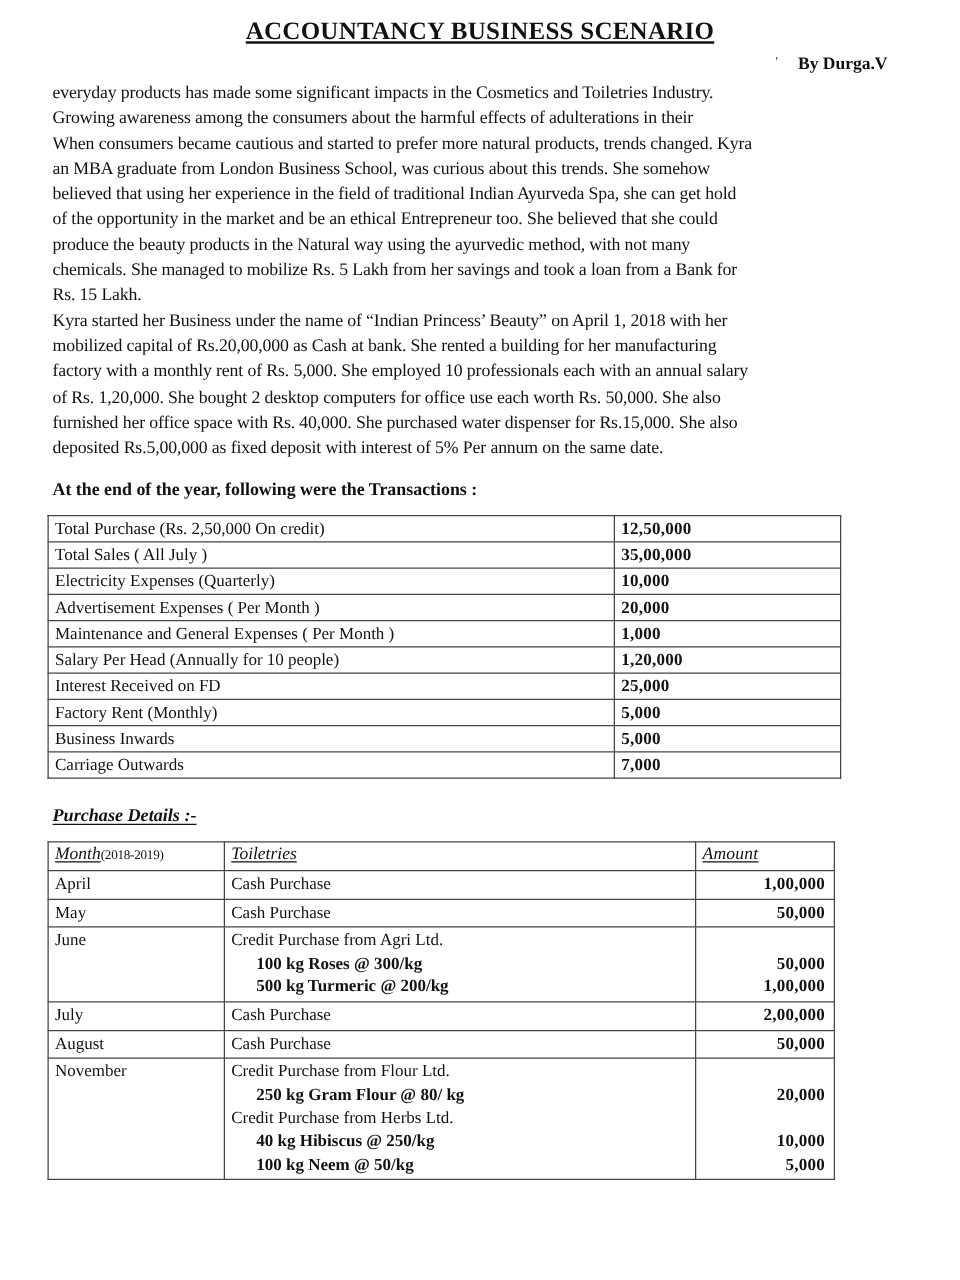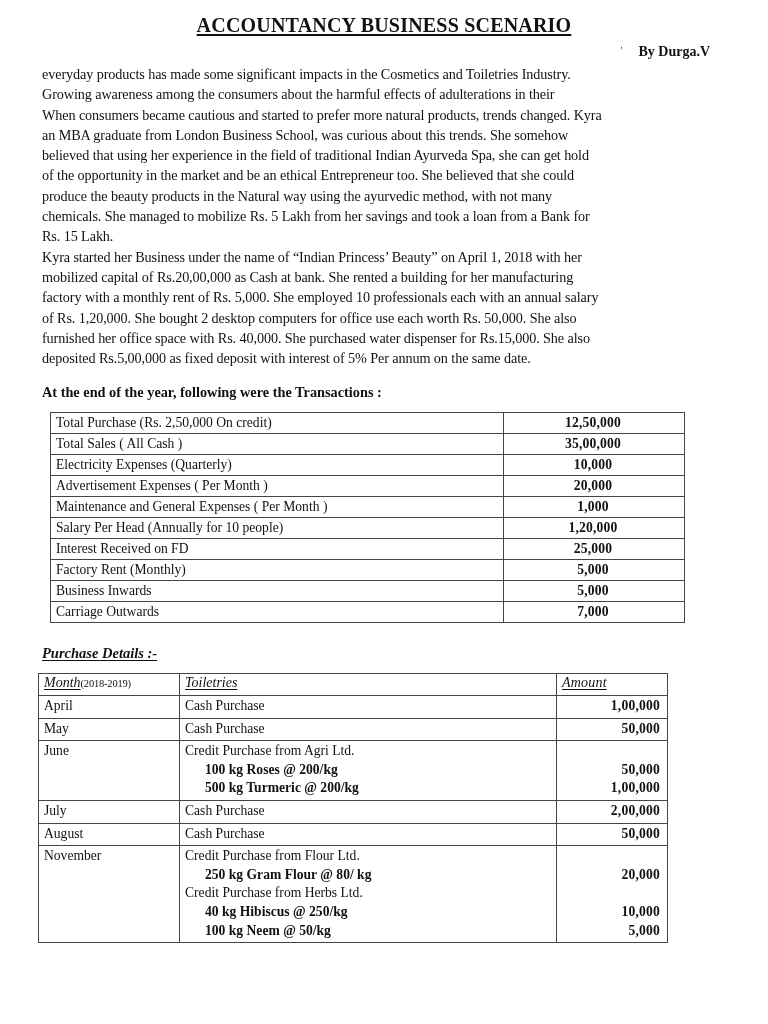--- a/index.html
+++ b/index.html
@@ -72,39 +72,39 @@
     margin-top: 22px;
   }
   .section-head2 span {
     text-decoration: underline;
     text-underline-offset: 2px;
   }
 
   
   .tbl-wrap1 {
     margin-top: 11px;
-    padding-left: 50px;
+    padding-left: 38px;
   }
   table.t1 {
     border-collapse: collapse;
     width: 610px;
     table-layout: fixed;
   }
   table.t1 td {
     border: 1px solid #444;
     font-size: 13.6px;
     height: 19px;
     padding: 0px 5px 1px 5px;
     line-height: 18px;
     vertical-align: middle;
   }
   table.t1 td.lbl { width: 442px; }
   table.t1 td.amt {
     width: 168px;
-    text-align: center;
+    text-align: left;
     font-weight: bold;
     letter-spacing: 0.2px;
     padding-right: 7px;
   }
 
   
   .tbl-wrap2 {
     margin-top: 11px;
     padding-left: 38px;
   }
@@ -184,21 +184,21 @@
   <div class="section-head">At the end of the year, following were the Transactions :</div>
 
   <div class="tbl-wrap1">
     <table class="t1">
       <tbody>
         <tr>
           <td class="lbl">Total Purchase (Rs. 2,50,000 On credit)</td>
           <td class="amt">12,50,000</td>
         </tr>
         <tr>
-          <td class="lbl">Total Sales ( All Cash )</td>
+          <td class="lbl">Total Sales ( All July )</td>
           <td class="amt">35,00,000</td>
         </tr>
         <tr>
           <td class="lbl">Electricity Expenses (Quarterly)</td>
           <td class="amt">10,000</td>
         </tr>
         <tr>
           <td class="lbl">Advertisement Expenses ( Per Month )</td>
           <td class="amt">20,000</td>
         </tr>
@@ -258,21 +258,21 @@
           </td>
           <td class="c-amt">
             <span class="amt-line">50,000</span>
           </td>
         </tr>
 
         <tr>
           <td class="c-month">June</td>
           <td class="c-part">
             <span class="plain">Credit Purchase from Agri Ltd.</span>
-            <span class="ind1">100 kg Roses @ 200/kg</span>
+            <span class="ind1">100 kg Roses @ 300/kg</span>
             <span class="ind1">500 kg Turmeric @ 200/kg</span>
           </td>
           <td class="c-amt">
             <span class="amt-blank"></span>
             <span class="amt-line">50,000</span>
             <span class="amt-line">1,00,000</span>
           </td>
         </tr>
 
         <tr>

